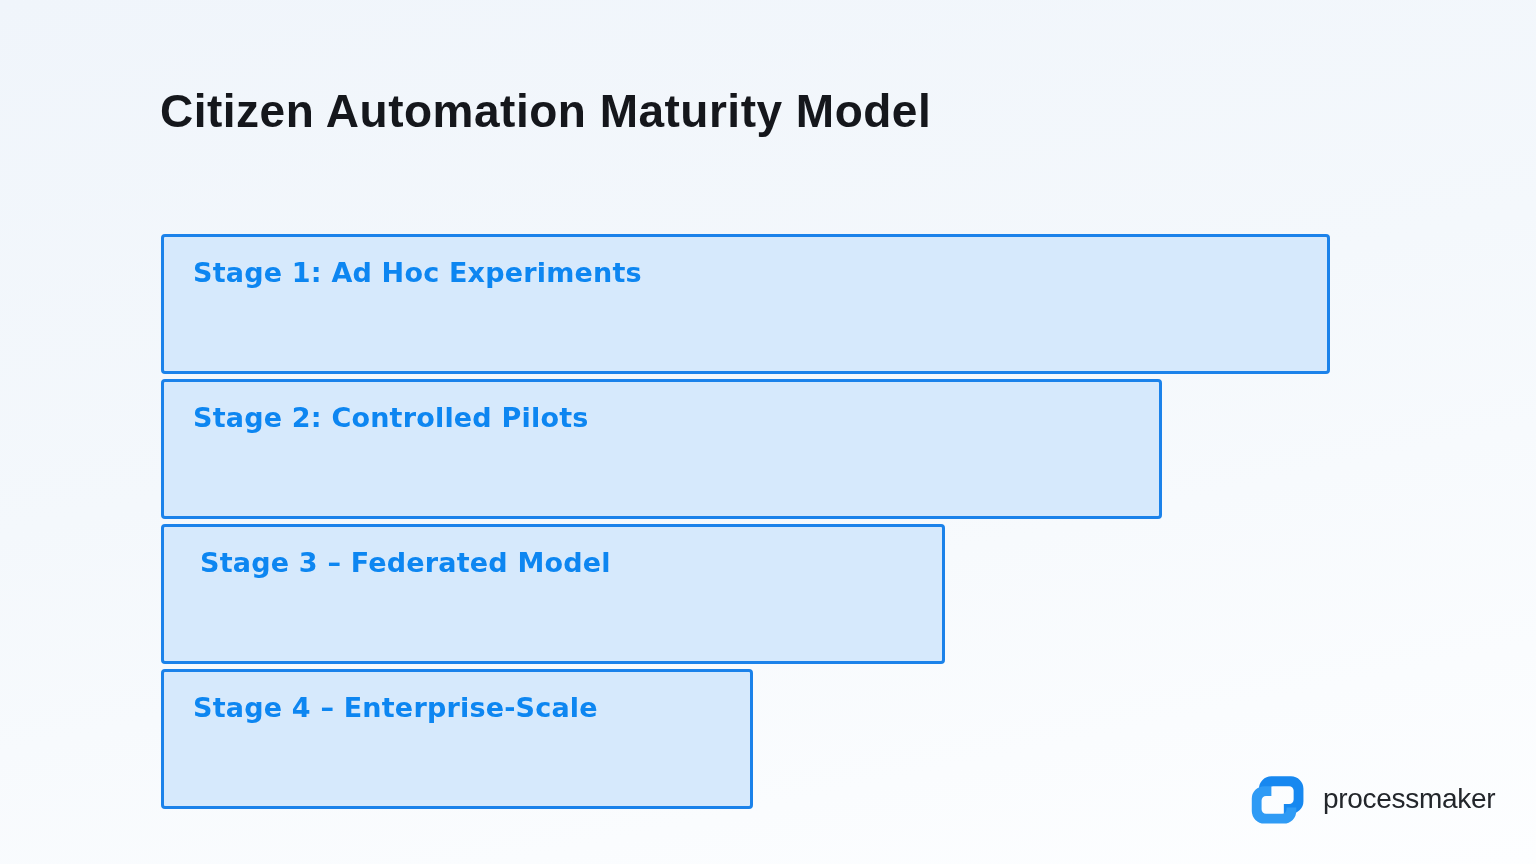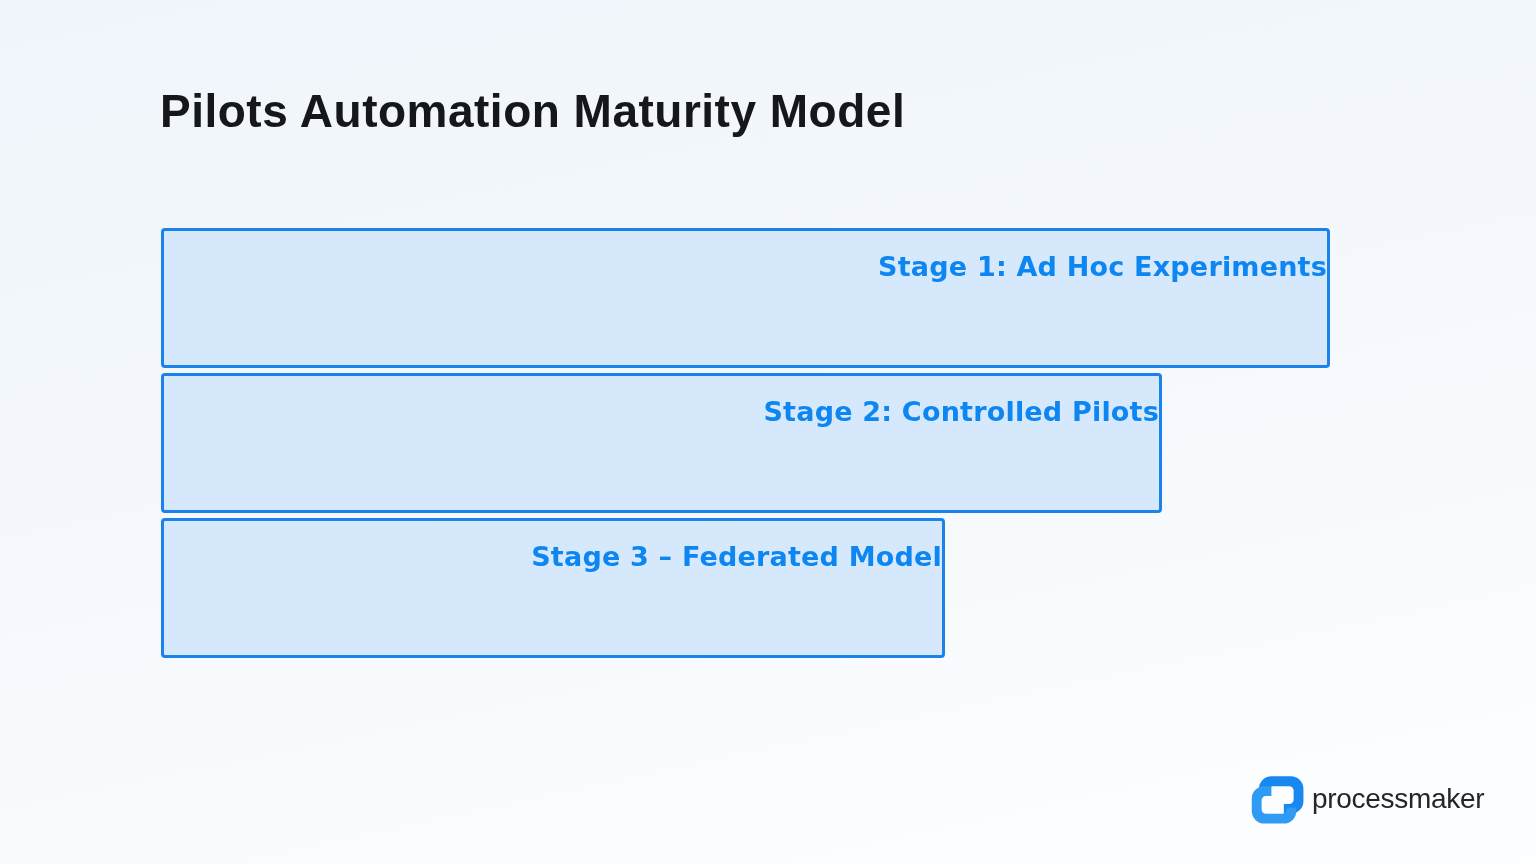--- a/index.html
+++ b/index.html
@@ -23,23 +23,22 @@
     font-size: 46px;
     font-weight: 600;
     letter-spacing: 0.5px;
     color: #15171c;
     font-family: "Liberation Sans", sans-serif;
   }
 
   .funnel {
     position: absolute;
     left: 161px;
-    top: 228px;
+    top: 234px;
     width: 1200px;
-    text-align: right;
   }
 
   .stage-bar {
     box-sizing: border-box;
     height: 140px;
     margin-bottom: 5px;
     background: #d6e9fc;
     border: 3px solid #1b82ea;
     border-radius: 4px;
     padding: 20px 0 0 29px;
@@ -53,21 +52,21 @@
     letter-spacing: 0.2px;
     white-space: nowrap;
   }
 
   .brand {
     position: absolute;
     left: 1250px;
     top: 771px;
     display: flex;
     align-items: center;
-    gap: 5px;
+    gap: 16px;
   }
 
   .brand-icon {
     width: 57px;
     height: 57px;
     display: block;
   }
 
   .brand-wordmark {
     font-family: "Liberation Sans", sans-serif;
@@ -75,31 +74,34 @@
     font-weight: 500;
     color: #23262b;
     letter-spacing: -0.3px;
     line-height: 1;
     padding-bottom: 2px;
   }
 </style>
 </head>
 <body>
 
-<h1 class="slide-title">Pilots Automation Maturity Model</h1>
+<h1 class="slide-title">Citizen Automation Maturity Model</h1>
 
 <div class="funnel">
   <div class="stage-bar" style="width: 1169px;">
     <span class="stage-label">Stage 1: Ad Hoc Experiments</span>
   </div>
   <div class="stage-bar" style="width: 1001px;">
     <span class="stage-label">Stage 2: Controlled Pilots</span>
   </div>
   <div class="stage-bar" style="width: 784px; padding-left: 36px;">
     <span class="stage-label">Stage 3 – Federated Model</span>
+  </div>
+  <div class="stage-bar" style="width: 592px;">
+    <span class="stage-label">Stage 4 – Enterprise-Scale</span>
   </div>
 </div>
 
 <div class="brand">
   <svg class="brand-icon" viewBox="0 0 64 64" xmlns="http://www.w3.org/2000/svg" aria-hidden="true">
 
     <path fill="#1788f0" d="M26 6 h20 a14 14 0 0 1 14 14 v14 a14 14 0 0 1 -14 14 h-8 v-11 h6 a5 5 0 0 0 5 -5 v-10 a5 5 0 0 0 -5 -5 h-18 a5 5 0 0 0 -5 5 v2 h-11 v-4 a14 14 0 0 1 14 -14 z"></path>
 
     <path fill="#2f9bf5" d="M26 6 h20 a14 14 0 0 1 14 14 v14 a14 14 0 0 1 -14 14 h-8 v-11 h6 a5 5 0 0 0 5 -5 v-10 a5 5 0 0 0 -5 -5 h-18 a5 5 0 0 0 -5 5 v2 h-11 v-4 a14 14 0 0 1 14 -14 z" transform="rotate(180 31 32.5)"></path>
   </svg>

